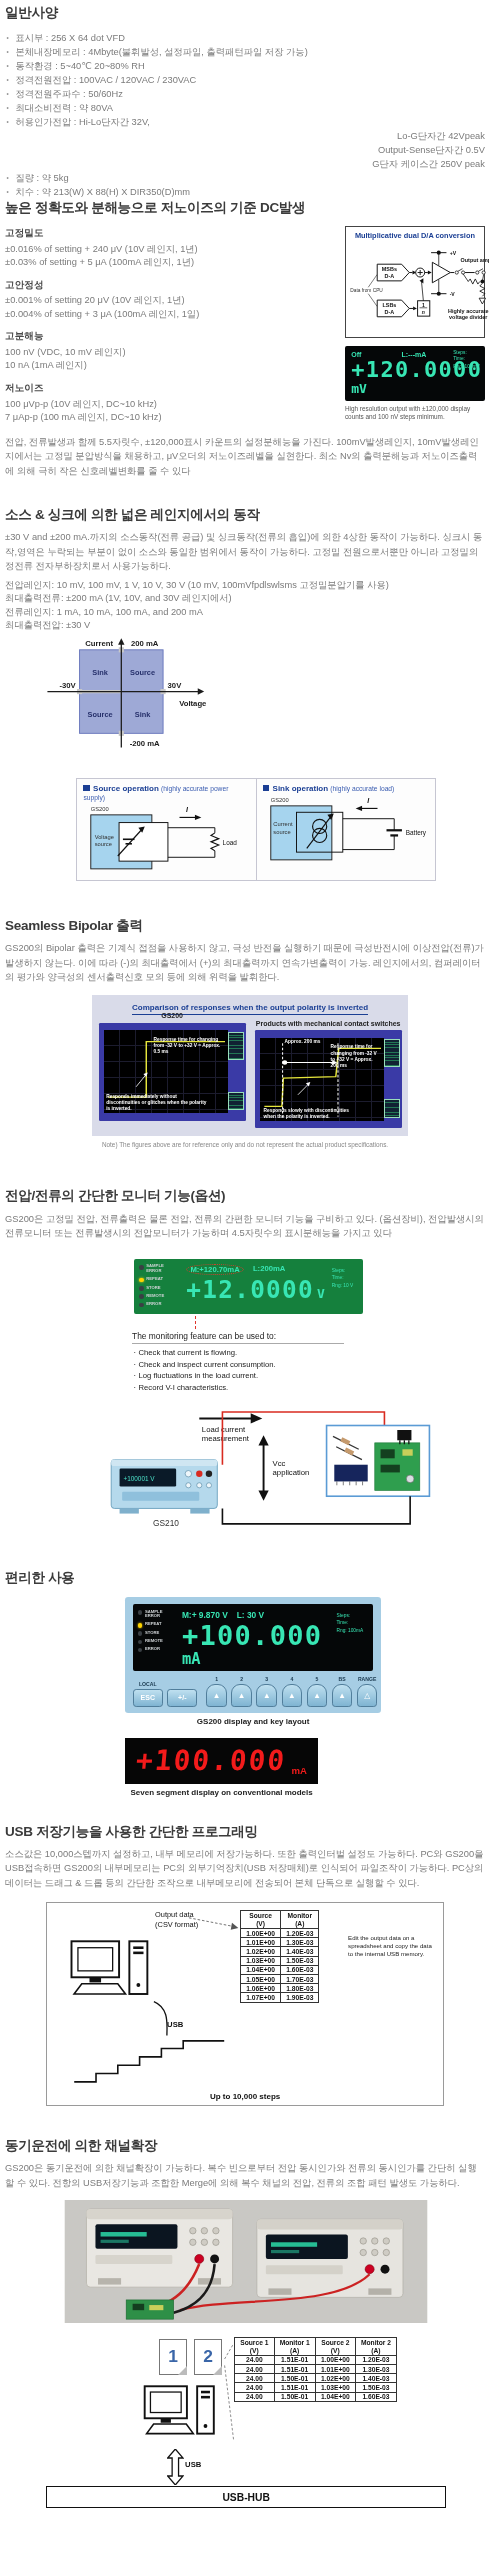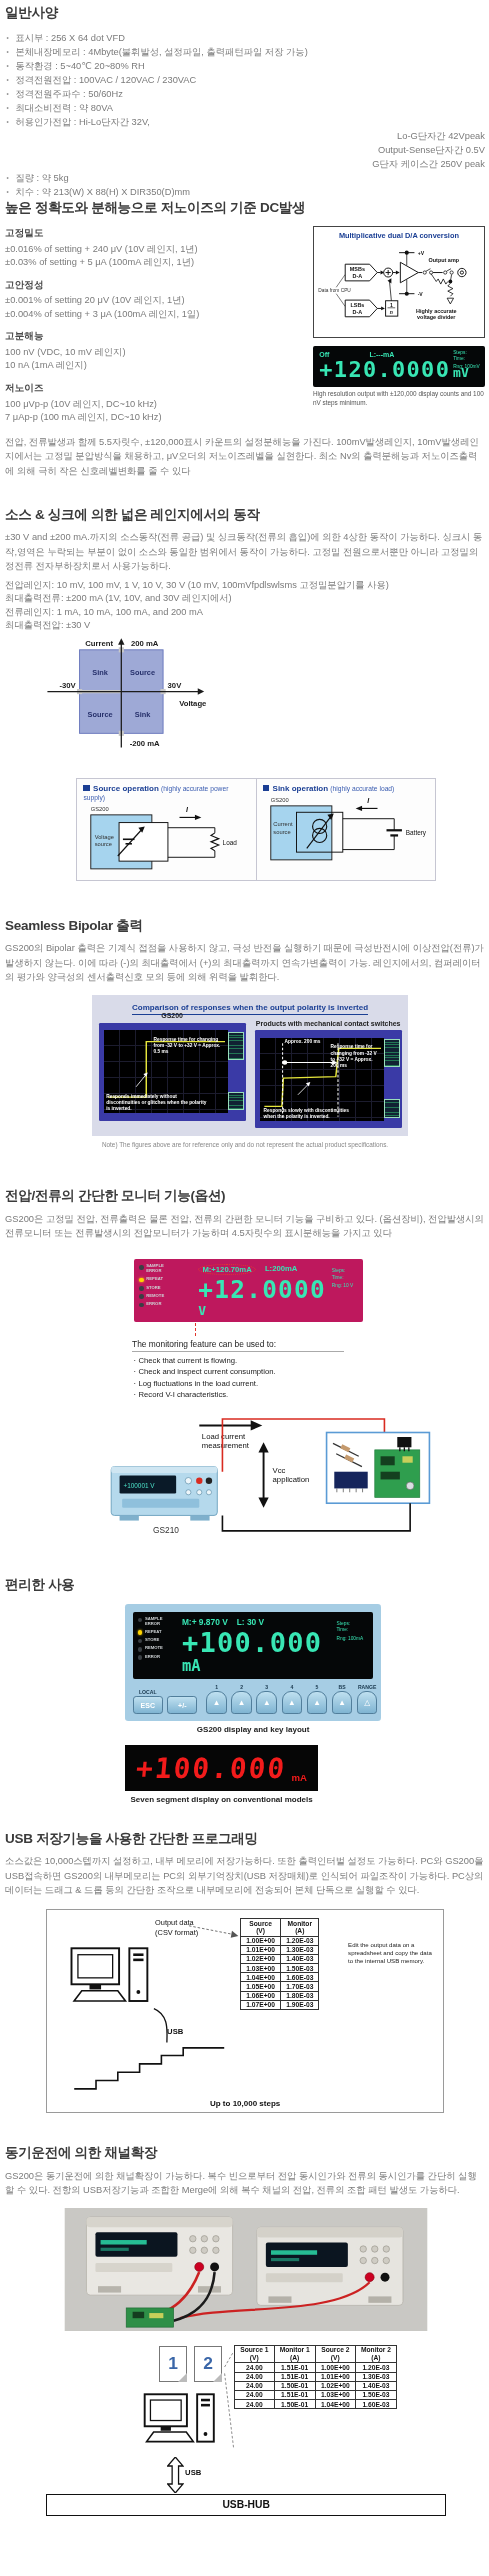--- a/index.html
+++ b/index.html
@@ -9,21 +9,21 @@
   .body{font-size:9.3px;color:#7b7b7b;line-height:1.55;margin:0;}
   .pre{white-space:pre-line;}
   
   .blist{list-style:none;margin:9px 0 0 0;padding:0;}
   .blist li{font-size:9.3px;color:#7b7b7b;line-height:14px;padding-left:10.3px;position:relative;}
   .blist li::before{content:"•";position:absolute;left:1.3px;color:#999;font-size:6.4px;top:0.6px;}
   .subline{font-size:9.3px;color:#7b7b7b;line-height:14px;padding-left:77px;text-align:right;}
   
   .cols{display:flex;gap:7.7px;margin-top:3.9px;}
   .col-left{flex:1;}
-  .col-right{width:172px;flex:none;}
+  .col-right{width:140px;flex:none;}
   .subhead{font-size:9.6px;font-weight:700;color:#4a4a4a;margin:9px 0 2.6px 0;}
   .subhead.first{margin-top:3.9px;}
   .line{font-size:9.3px;color:#7b7b7b;line-height:13.5px;}
   .dafig{border:1.3px solid #444;background:#fff;padding:3.9px 2.6px;margin:5.1px 0 0 0;}
   .datitle{font-size:7.4px;font-weight:700;color:#1b3f94;text-align:center;margin-bottom:1.3px;}
   .vfdbox{background:#050708;border-radius:1.9px;position:relative;padding:5.1px 6.4px;margin-top:7.7px;}
   .vfdrow1{display:flex;gap:9px;font-size:7px;color:#38e6b4;font-weight:700;}
   .vfdbig{font-size:22px;font-weight:700;color:#38e6b4;letter-spacing:1.3px;line-height:1.1;
           font-family:"DejaVu Sans Mono","Liberation Mono",monospace;}
   .vfdunit{font-size:13px;letter-spacing:0;}
@@ -47,22 +47,22 @@
   .scopehead{font-size:7px;font-weight:700;color:#222;text-align:center;margin-bottom:1.9px;line-height:1.2;}
   .scope{position:relative;height:98px;background:#3a3aa6;border-radius:1.3px;padding:6.4px 16.7px 6.4px 5.1px;box-sizing:border-box;}
   .screen{position:absolute;left:5.1px;top:7.7px;right:18px;bottom:7.7px;background:#000;
           background-image:repeating-linear-gradient(#0000 0 15.4px,#1c1c2e 15.4px 16px),
                            repeating-linear-gradient(90deg,#0000 0 15.4px,#1c1c2e 15.4px 16px);}
   .sidebar-readout{position:absolute;right:1.9px;top:9px;width:14px;height:26px;border:0.6px solid #9db;
           background:repeating-linear-gradient(#123 0 1.9px,#275 1.9px 2.6px);}
   .sidebar-readout.low{top:auto;bottom:10.3px;height:16.7px;}
   .ann{position:absolute;color:#fff;font-weight:700;font-size:4.8px;line-height:1.3;}
   
-  .monfig{width:219px;margin:19px 16px 0 129px;background:#be185d;border-radius:1.9px;padding:5.1px 5.1px 3.9px 5.1px;
-          display:flex;gap:22px;position:relative;}
+  .monfig{width:219px;margin:19px 16px 0 129px;background:#15803d;border-radius:1.9px;padding:5.1px 5.1px 3.9px 5.1px;
+          display:flex;gap:10px;position:relative;}
   .ledcol{width:37px;flex:none;}
   .leditem{display:flex;align-items:flex-start;gap:2.6px;margin-bottom:3.2px;}
   .led{width:4.5px;height:4.5px;border-radius:50%;background:#3a3f44;flex:none;margin-top:0.6px;}
   .led.ylw{background:#ffd400;box-shadow:0 0 2.6px #ffd400;}
   .ledtxt{font-size:4.2px;font-weight:700;color:#cfd3d6;line-height:1.15;}
   .vfdarea{flex:1;position:relative;padding-right:28px;}
   .redoval{border:1.3px dotted #e8392e;border-radius:50%;padding:0 3.2px;}
   .reddash{height:13px;border-left:1.3px dashed #e0342c;margin:1.3px 0 2.6px 190px;}
   .monblock{margin-left:127px;width:212px;}
   .montitle{font-size:8.4px;color:#222;border-bottom:0.6px solid #aaa;padding-bottom:1.9px;margin-bottom:3.2px;}

